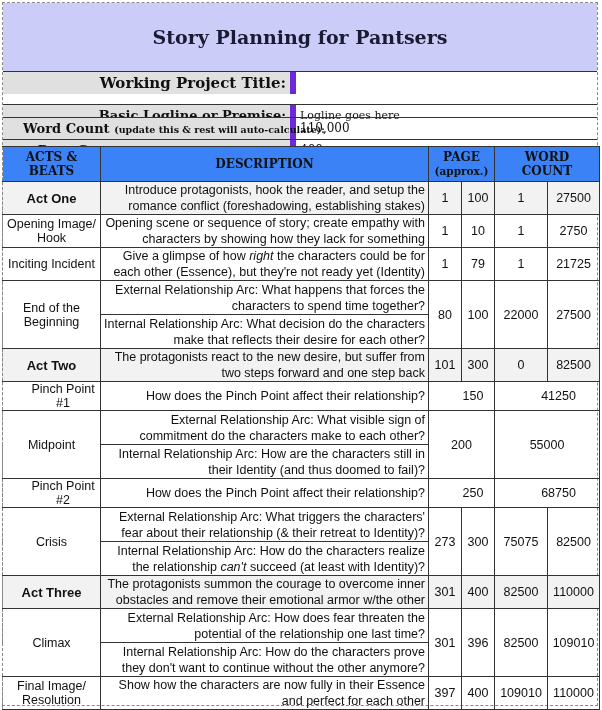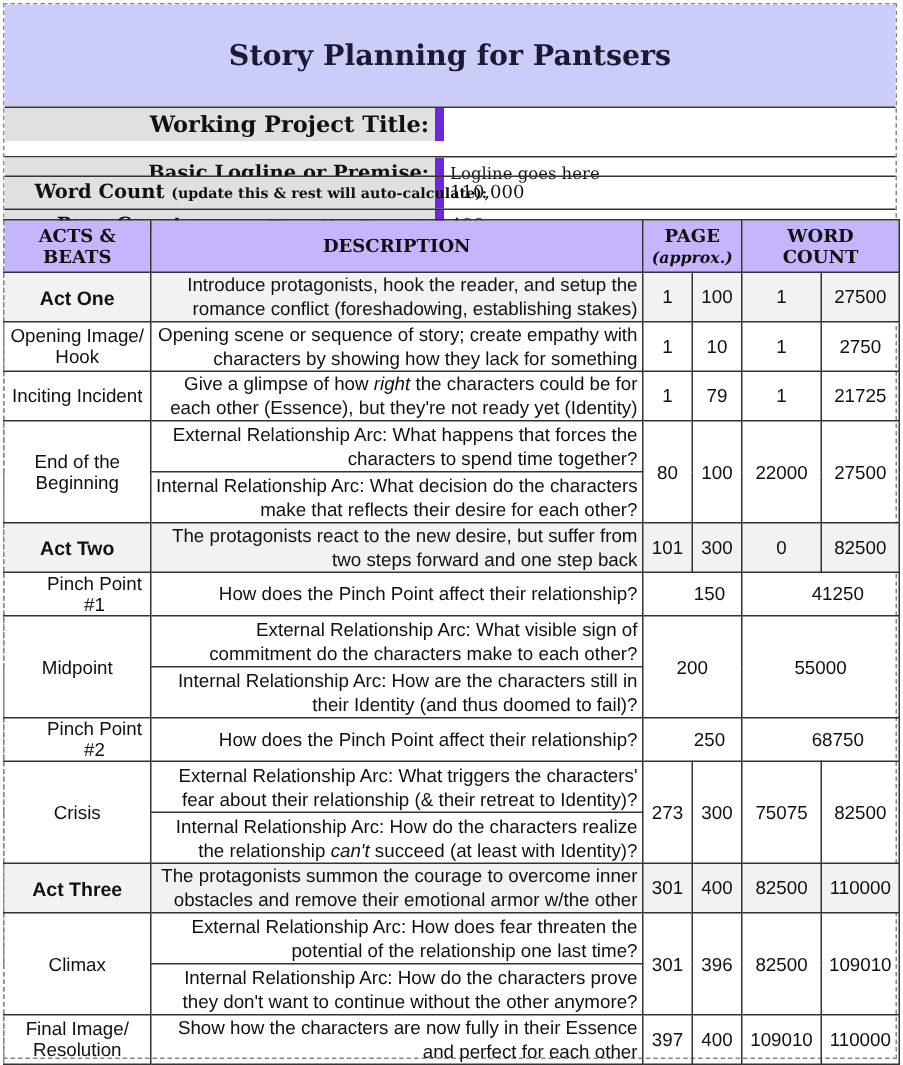--- a/index.html
+++ b/index.html
@@ -23,24 +23,24 @@
   .meta-label small { font-size: 9.5px; }
   .meta-value {
     flex: 1; padding-left: 4px; font-family: "DejaVu Serif", serif; color: #111; white-space: nowrap;
   }
   table.beats {
     position: absolute; left: -1px; top: 143px; width: 597px; border-collapse: collapse;
     font-family: "Liberation Sans", sans-serif; font-size: 12.5px; color: #111; table-layout: fixed;
   }
   table.beats td, table.beats th { border: 1px solid #333; padding: 0 3px; }
   table.beats th {
-    background: #c4b5fd; font-family: "DejaVu Serif", serif; font-weight: bold; font-size: 12px;
+    background: #3b82f6; font-family: "DejaVu Serif", serif; font-weight: bold; font-size: 12px;
     line-height: 14px; height: 34px; color: #111;
   }
-  table.beats th small { font-size: 10.5px; font-style: italic; }
+  table.beats th small { font-size: 10.5px; }
   .beat-name { border-left: 1px dashed #888 !important; text-align: center; }
   .act-row td { background: #f2f2f2; }
   .act-row .beat-name { font-weight: bold; font-size: 13px; }
   td.desc { line-height: 16px; text-align: right; }
   td.num { text-align: center; }
   tr.r2 td { height: 32px; }
   tr.r1 td { height: 20px; padding-left: 26px; }
   tr.half td { height: 33px; }
   .last-row td { border-bottom: 1px dashed #888; }
 </style>

